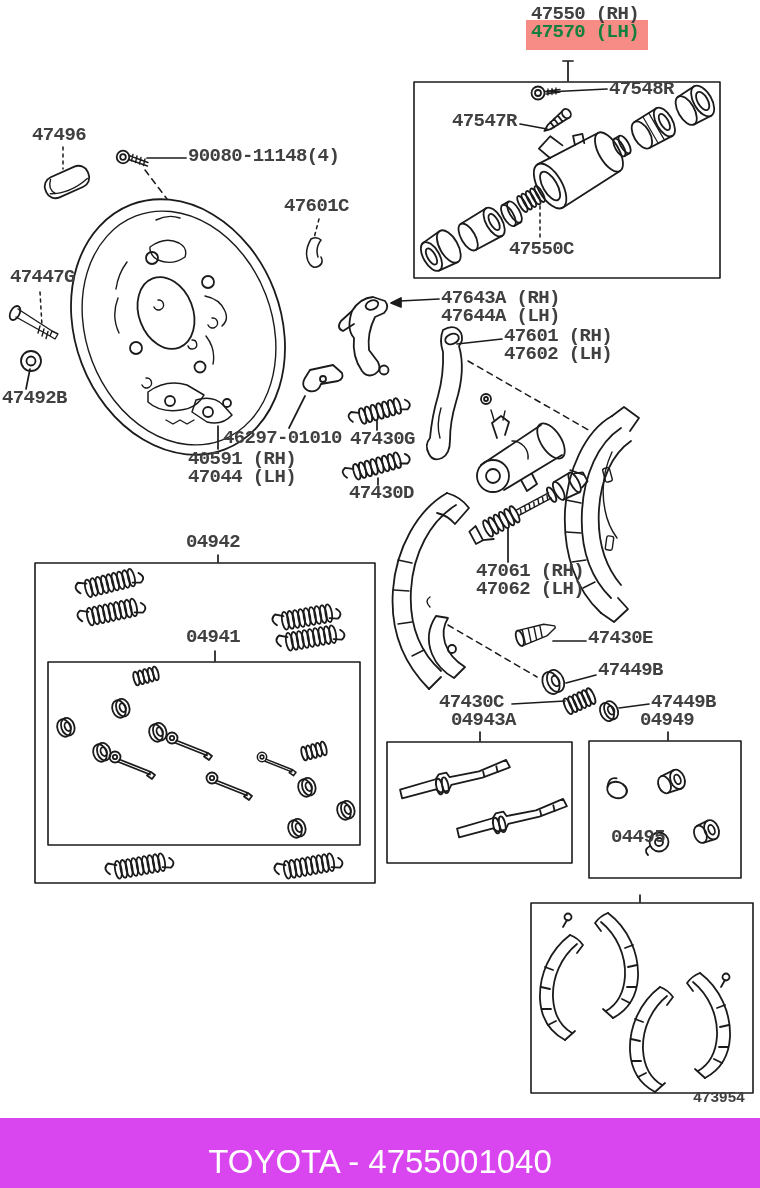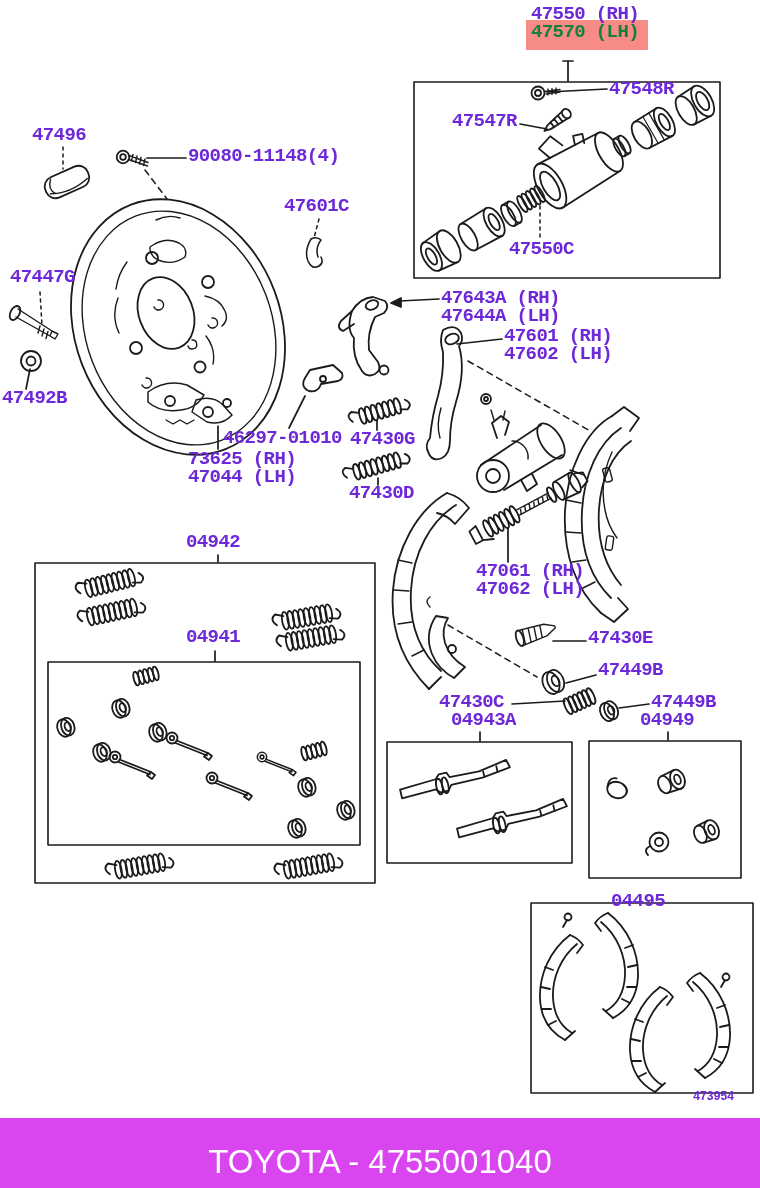--- a/index.html
+++ b/index.html
@@ -2,23 +2,23 @@
 <html><head>
 <meta charset="utf-8">
 <style>
   html,body{margin:0;padding:0;}
   body{
     width:760px;height:1188px;position:relative;background:#ffffff;
     overflow:hidden;font-family:"Liberation Mono","DejaVu Sans Mono",monospace;
   }
   .lbl{
     position:absolute;font-weight:bold;font-size:19px;line-height:1;
-    letter-spacing:-0.6px;color:#6d28d9;white-space:pre;cursor:pointer;
+    letter-spacing:-0.6px;color:#404040;white-space:pre;cursor:pointer;
   }
-  .lbl.sm{font-size:12px;letter-spacing:-0.4px;cursor:default;}
+  .lbl.sm{font-size:15px;letter-spacing:-0.4px;cursor:default;}
   .hl-bg{position:absolute;left:526px;top:20px;width:122px;height:30px;background:#f78b85;}
   .hl-text{color:#15803d;}
   svg.diagram{position:absolute;left:0;top:0;}
   svg.diagram *{vector-effect:none;}
   .footer{
     position:absolute;left:0;top:1118px;width:760px;height:88px;background:#d946ef;
     display:flex;align-items:center;justify-content:center;gap:58px;
     font-family:"Liberation Sans","DejaVu Sans",sans-serif;font-size:33px;color:#ffffff;
   }
 </style>
@@ -410,36 +410,36 @@
 <div class="lbl hl-text" style="left:531px;top:23px">47570 (LH)</div>
 <div class="lbl" style="left:609px;top:80px">47548R</div>
 <div class="lbl" style="left:452px;top:112px">47547R</div>
 <div class="lbl" style="left:509px;top:240px">47550C</div>
 <div class="lbl" style="left:32px;top:126px">47496</div>
 <div class="lbl" style="left:188px;top:147px">90080-11148(4)</div>
 <div class="lbl" style="left:284px;top:197px">47601C</div>
 <div class="lbl" style="left:10px;top:268px">47447G</div>
 <div class="lbl" style="left:2px;top:389px">47492B</div>
 <div class="lbl" style="left:223px;top:429px">46297-01010</div>
-<div class="lbl" style="left:188px;top:450px">73625 (RH)</div>
+<div class="lbl" style="left:188px;top:450px">40591 (RH)</div>
 <div class="lbl" style="left:188px;top:468px">47044 (LH)</div>
 <div class="lbl" style="left:350px;top:430px">47430G</div>
 <div class="lbl" style="left:349px;top:484px">47430D</div>
 <div class="lbl" style="left:441px;top:289px">47643A (RH)</div>
 <div class="lbl" style="left:441px;top:307px">47644A (LH)</div>
 <div class="lbl" style="left:504px;top:327px">47601 (RH)</div>
 <div class="lbl" style="left:504px;top:345px">47602 (LH)</div>
 <div class="lbl" style="left:186px;top:533px">04942</div>
 <div class="lbl" style="left:186px;top:628px">04941</div>
 <div class="lbl" style="left:476px;top:562px">47061 (RH)</div>
 <div class="lbl" style="left:476px;top:580px">47062 (LH)</div>
 <div class="lbl" style="left:588px;top:629px">47430E</div>
 <div class="lbl" style="left:598px;top:661px">47449B</div>
 <div class="lbl" style="left:439px;top:693px">47430C</div>
 <div class="lbl" style="left:451px;top:711px">04943A</div>
 <div class="lbl" style="left:651px;top:693px">47449B</div>
 <div class="lbl" style="left:640px;top:711px">04949</div>
-<div class="lbl" style="left:611px;top:892px">04495</div>
+<div class="lbl" style="left:611px;top:828px">04495</div>
 <div class="lbl sm" style="left:693px;top:1091px">473954</div>
 
 <div class="footer">
   <span>TOYOTA - 4755001040</span>
 </div>
 
 </body></html>

